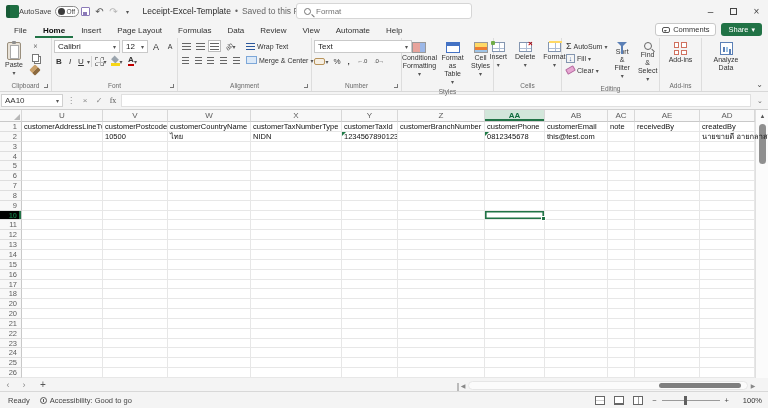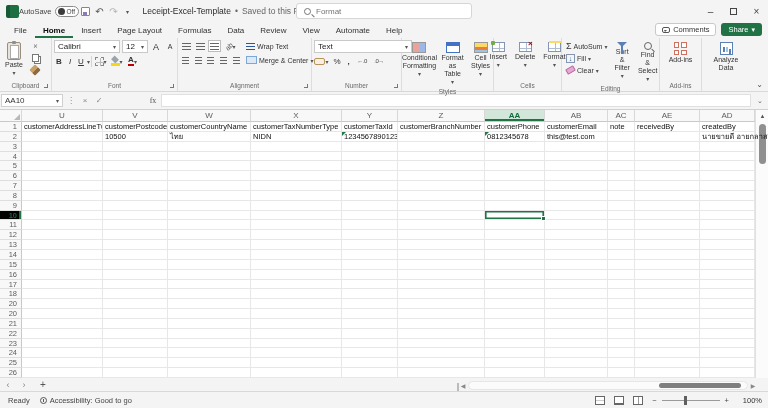--- a/index.html
+++ b/index.html
@@ -93,21 +93,21 @@
       border:0; position:relative; }
   .ic-addins span { position:absolute; width:5.5px; height:5.5px; border:1px solid #d0715f; }
   .ic-analyze { width:13px; height:13px; border:1px solid #5b80b6; background:#fff; position:relative; }
   .ic-analyze::after { content:''; position:absolute; left:2px; bottom:2px; width:2px; height:5px; background:#5b80b6; box-shadow:3px 0 0 #9dc3e6, 6px 2px 0 #5b80b6; }
   .collapse-chevron { position:absolute; right:5px; top:80px; font-size:8px; color:#555; }
 
   
   .fbar { height:18px; background:#f4f4f4; border-bottom:1px solid #d0d0d0; display:flex; align-items:center; padding:2px 1px; gap:2px; }
   .namebox { width:62px; height:13px; background:#fff; border:1px solid #d0d0d0; display:flex; align-items:center; justify-content:space-between; padding:0 3px; font-size:8px; }
   .fb-btn { width:12px; height:12px; display:flex; align-items:center; justify-content:center; color:#8a8a8a; font-size:8px; }
-  .fx { font-family:"Liberation Serif","DejaVu Serif",serif; color:#555;margin-left:40px; }
+  .fx { font-family:"Liberation Serif","DejaVu Serif",serif; color:#555; }
   .fb-input { flex:1; height:13px; background:#fff; border:1px solid #e0e0e0; font-size:8px; padding:0 3px; color:#222; }
   .fb-exp { width:14px; text-align:center; color:#666; font-size:7px; }
   .vsep { width:1px; height:11px; background:#d5d5d5; }
 
   
   .gridwrap { position:relative; height:268px; display:flex; background:#fff; }
   .gcol { display:flex; flex-direction:column; }
   .ch { height:12px; background:#f8f8f8; border-right:1px solid #d8d8d8; border-bottom:1px solid #c9c9c9; font-size:8px; color:#5d5d5d; display:flex; align-items:center; justify-content:center; }
   .ch.selcol { background:#d2e6da; color:#0e6b3c; box-shadow:inset 0 -2px 0 #217346; font-weight:700; }
   .corner { justify-content:flex-end; align-items:flex-end; }

